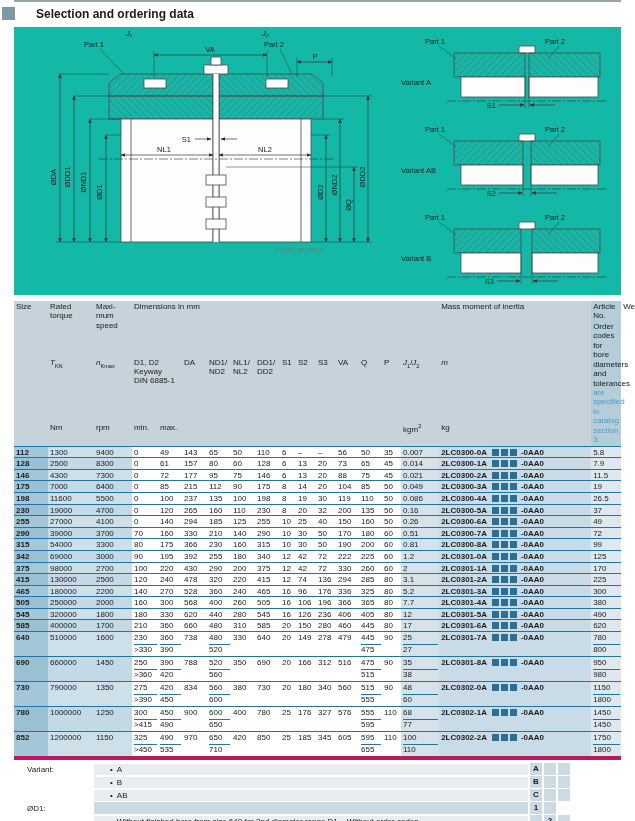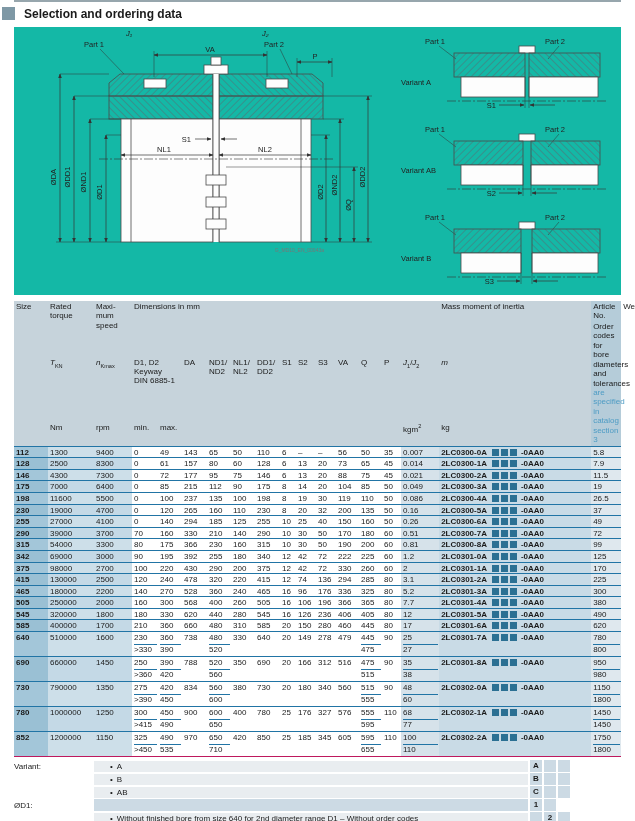--- a/index.html
+++ b/index.html
@@ -1,18 +1,18 @@
 <!DOCTYPE html>
 <html><head>
 <meta charset="utf-8">
 <style>
   html,body{margin:0;padding:0;background:#fff;}
   body{width:635px;font-family:"Liberation Sans","DejaVu Sans",sans-serif;color:#1a1a1a;}
   .page{width:607px;padding:0 14px;}
-  .titlebar{border-top:2px solid #97a6ad;padding:5px 0 6px;display:flex;align-items:flex-start;}
+  .titlebar{border-top:2px solid #97a6ad;padding:5px 0 6px;display:flex;align-items:flex-start;gap:12px;}
   .titlebar .marker{width:13px;height:13px;background:#7e98a5;margin-right:9px;margin-left:-12px;}
   .titlebar h1{font-size:12px;font-weight:bold;margin:0;}
   .panel{width:607px;height:268px;background:#14b8a6;margin-bottom:6px;}
   svg text{font-family:"Liberation Sans","DejaVu Sans",sans-serif;font-size:7.5px;fill:#222;}
   svg .it{font-style:italic;}
   svg .tiny{font-size:5px;fill:#777;}
   .part{fill:#fdfdfd;stroke:#4a4a4a;stroke-width:0.8;}
   .hl{fill:url(#h1);stroke:#4a4a4a;stroke-width:0.8;}
   .hr{fill:url(#h2);stroke:#4a4a4a;stroke-width:0.8;}
   .dim{stroke:#333;stroke-width:0.7;fill:none;}
@@ -25,39 +25,39 @@
   thead th{background:#c6d3db;font-weight:normal;text-align:left;vertical-align:top;
            padding:1px 1px 1px 2px;line-height:1.18;font-size:8px;}
   thead .h1 th{height:30px;}
   thead .h2 th{height:36px;}
   thead .h3 th{height:11px;}
   th.art-h{background:#b5ccd9;}
   .art-h .art-t{margin-bottom:1px;}
   .link{color:#4e9cc4;}
   sub,sup{font-size:70%;}
   tbody tr{border-top:1.6px solid #2174a5;}
-  tbody{border-bottom:1px solid #be185d;}
+  tbody{border-bottom:4px solid #be185d;}
   td{padding:1px 0 0 2px;vertical-align:top;line-height:1.2;white-space:nowrap;}
   .c-size{background:#a3c6d9;font-weight:bold;}
   .c-blue{background:#cddfe9;}
   .c-mass{background:#d6e2ea;}
   .c-art{background:#c9dbe6;font-weight:bold;}
   .c-wt{background:#dfe8ee;}
   tbody tr:nth-child(even) .c-size{background:#9ac0d4;}
   tbody tr:nth-child(even) .c-blue{background:#c4d9e6;}
   .two div{height:11px;}
   .two .rule{border-bottom:1.5px solid #2174a5;width:96%;}
   .sqr{display:inline-block;width:7px;height:7px;background:#2b7093;margin:0 1px;vertical-align:-1px;}
   .c-art b:first-child{margin-right:4px;}
   .c-art b:last-child{margin-left:3px;}
 
   .legend{margin-top:3px;width:556px;}
   .lg-row{display:grid;grid-template-columns:78px 1fr 12px 12px 12px;column-gap:2px;
           min-height:12px;font-size:8px;align-items:center;margin-bottom:1px;}
-  .lg-label{padding-left:0;}
+  .lg-label{padding-left:0;margin-left:13px;}
   .lg-text{background:#e9edf0;padding:1px 2px;}
   .lg-text .bullet{margin:0 4px 0 14px;}
   .lg-code{background:#ccdae4;height:100%;min-height:12px;font-weight:bold;text-align:center;line-height:12px;}
 </style>
 </head>
 <body>
 
 <div class="page">
 
   <div class="titlebar">

